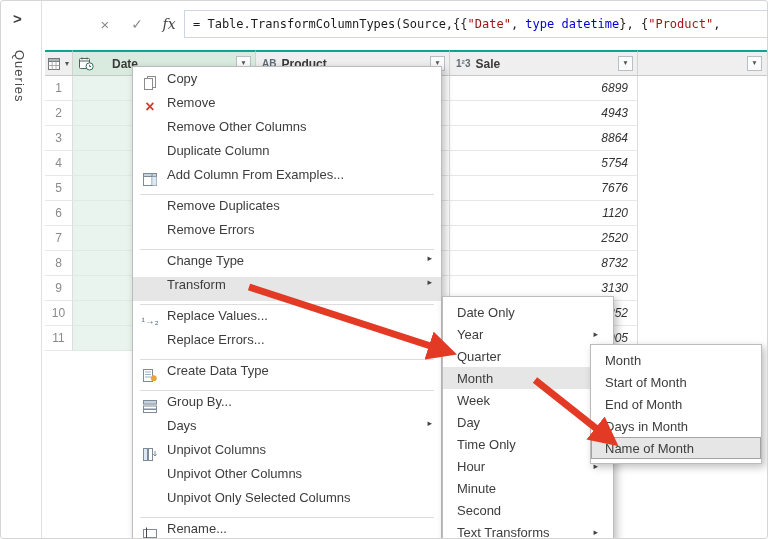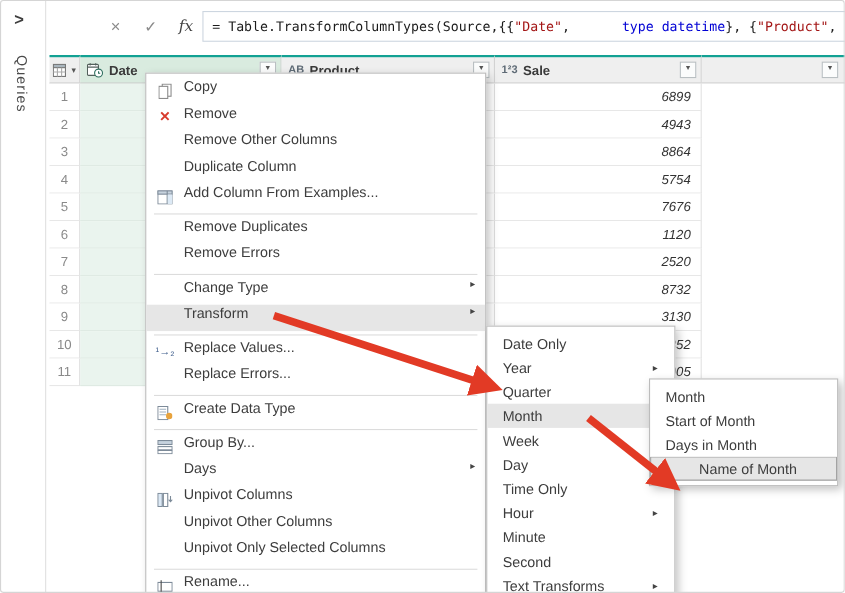--- a/index.html
+++ b/index.html
@@ -18,35 +18,35 @@
   
   .fbar{position:absolute;left:43px;top:0;right:0;height:46px;background:#fff;}
   .fbtn{position:absolute;top:13px;width:24px;height:22px;display:flex;align-items:center;justify-content:center;color:#8a8a8a;cursor:pointer;}
   .fbtn.cancel{left:50px;font-size:15px;}
   .fbtn.check{left:82px;font-size:14px;}
   .fx{position:absolute;left:114px;top:13px;width:24px;height:22px;display:flex;align-items:center;justify-content:center;
       font-family:"DejaVu Serif", serif;font-style:italic;font-size:14px;color:#444;}
   .finput{position:absolute;left:141px;top:10px;width:620px;height:28px;border:1px solid #cdd6e0;background:#fff;
       font-family:"DejaVu Sans Mono", monospace;font-size:12px;line-height:26px;padding-left:8px;white-space:pre;overflow:hidden;color:#1b1b1b;}
   .fp-string{color:var(--string_red,#A31515);}
-  .fp-keyword{color:var(--keyword_blue,#0000D4);margin-left:40px;}
+  .fp-keyword{color:var(--keyword_blue,#0000D4);}
 
   
   .tbl{position:absolute;left:45px;top:50px;width:723px;z-index:1;}
   .thead{display:flex;height:26px;}
   .hcell{border-top:2px solid var(--teal,#12A193);border-right:1px solid #d2d2d2;border-bottom:1px solid #c9c9c9;
       background:var(--header_bg,#EFEFEF);display:flex;align-items:center;padding:0 4px 0 6px;}
   .hcell.sel{background:var(--header_selected_bg,#D9EBDF);}
   .hcell .hlbl{font-size:12px;font-weight:700;color:#3a3a3a;margin-left:5px;}
   .tglyph{font-size:10px;font-weight:700;color:#5f6b76;}
   .ddbtn{margin-left:auto;width:15px;height:15px;border:1px solid #b9bfc2;background:#fbfcfc;display:flex;align-items:center;justify-content:center;cursor:pointer;}
   .ddbtn span{font-size:6.5px;color:#555;line-height:1;}
   .corner-dd{font-size:8px;color:#555;margin-left:3px;}
   .c-num{width:28px;}
-  .c-date{width:183px;}
+  .c-date{width:183px;gap:13px;}
   .c-prod{width:194px;}
   .c-sale{width:188px;}
   .c-extra{flex:1;}
   .hcell.c-num{justify-content:center;padding:0 2px;}
   .hcell.c-extra{justify-content:flex-end;padding-right:6px;border-right:none;}
   .trow{display:flex;height:25px;}
   .cell{border-right:1px solid #dddddd;border-bottom:1px solid #e7e7e7;height:25px;font-size:12px;line-height:24px;}
   .cell.c-num{color:#8a8a8a;text-align:center;background:#fff;}
   .cell.c-date{background:var(--cell_selected_bg,#EAF4EE);border-right-color:#d5e2da;border-bottom-color:#dfeae3;}
   .cell.c-prod{background:#fff;}
@@ -55,21 +55,21 @@
 
   
   .menu{position:absolute;background:#fff;border:1px solid #bcbcbc;box-shadow:3px 3px 8px rgba(0,0,0,0.25);padding:4px 0;font-size:13px;color:#3d3d3d;}
   .menu-main{left:132px;top:66px;width:310px;z-index:10;}
   .mi{display:flex;height:24px;cursor:pointer;}
   .mi .ico{width:34px;display:flex;align-items:center;justify-content:center;flex:0 0 34px;}
   .mi .lbl{flex:1;}
   .sub{margin-left:auto;padding-right:9px;font-size:9px;color:#444;}
   .msep{height:1px;background:#dcdcdc;margin:3px 7px;}
   .hl{background:var(--menu_highlight,#E6E6E6);}
-  .hlb{background:var(--menu_highlight,#E6E6E6);box-shadow:inset 0 0 0 1px #a3a3a3;text-align:center;}
+  .hlb{background:var(--menu_highlight,#E6E6E6);box-shadow:inset 0 0 0 1px #a3a3a3;}
   .x-red{font-size:16px;font-weight:bold;color:#D83B2D;line-height:1;}
   .rv{font-size:10px;color:#3f5e8c;}
 
   .menu-transform{left:442px;top:296px;width:172px;z-index:11;}
   .menu-month{left:590px;top:344px;width:172px;z-index:12;}
   .smi{display:flex;align-items:center;height:22px;padding:0 6px 0 14px;cursor:pointer;}
   .smi .lbl{flex:1;}
 
   
   .arrows{position:absolute;left:0;top:0;z-index:20;pointer-events:none;}
@@ -396,20 +396,23 @@
 </div>
 
 <div class="menu menu-month">
   <div class="smi">
       <span class="lbl">Month</span>
     </div>
   <div class="smi">
       <span class="lbl">Start of Month</span>
     </div>
   <div class="smi">
+      <span class="lbl">End of Month</span>
+    </div>
+  <div class="smi">
       <span class="lbl">Days in Month</span>
     </div>
   <div class="smi hlb">
       <span class="lbl">Name of Month</span>
     </div>
 </div>
 
 <svg class="arrows" width="768" height="539" viewBox="0 0 768 539">
   <defs>
     <marker id="ah" markerWidth="4.2" markerHeight="4.2" refX="3" refY="2.1" orient="auto">

